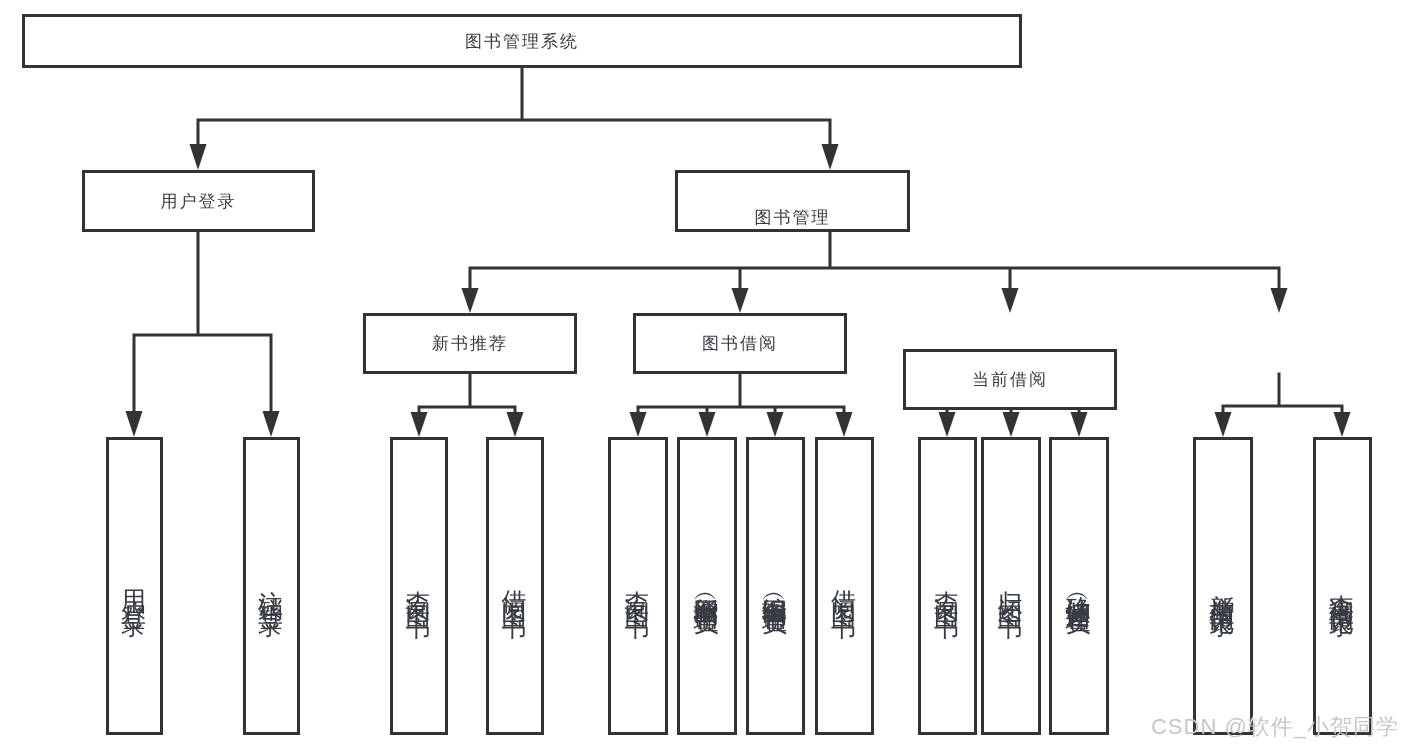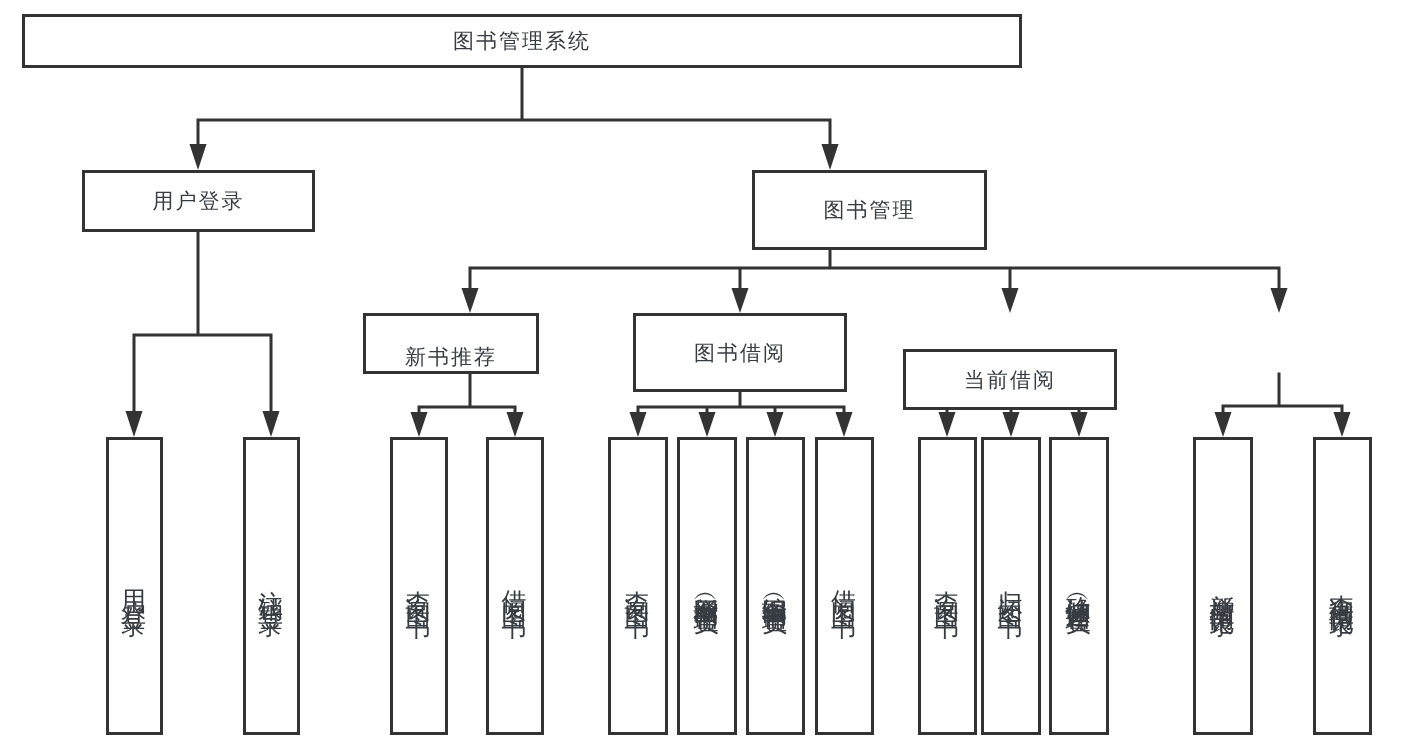--- a/index.html
+++ b/index.html
@@ -29,21 +29,21 @@
   .node {
     position: absolute;
     box-sizing: border-box;
     border: 3px solid var(--line, #333333);
     background: #ffffff;
     display: flex;
     align-items: center;
     justify-content: center;
   }
   .h-label {
-    font-size: 21px;
+    font-size: 17px;
     letter-spacing: 2px;
     white-space: nowrap;
     color: var(--text, #373c42);
   }
   .leaf {
     top: 437px;
     height: 298px;
   }
   .v-label {
     writing-mode: vertical-rl;
@@ -63,23 +63,23 @@
     font-size: 22px;
     letter-spacing: 1px;
     color: var(--wm, #c6c6c6);
     white-space: nowrap;
     z-index: 5;
   }
 
   
   .n-root   { left: 22px;   top: 14px;  width: 1000px; height: 54px; }
   .n-login  { left: 82px;   top: 170px; width: 233px;  height: 62px; }
-  .n-mgmt   { left: 752px;  top: 170px; width: 235px;  height: 80px; }
-  .n-newrec { left: 363px;  top: 313px; width: 176px;  height: 61px; align-items: flex-end; }
-  .n-borrow { left: 633px;  top: 313px; width: 214px;  height: 79px; }
+  .n-mgmt   { left: 675px;  top: 170px; width: 235px;  height: 62px; align-items: flex-end; }
+  .n-newrec { left: 363px;  top: 313px; width: 214px;  height: 61px; }
+  .n-borrow { left: 633px;  top: 313px; width: 214px;  height: 61px; }
   .n-curr   { left: 903px;  top: 313px; width: 214px;  height: 61px; margin-top: 36px; }
   .n-record { left: 1171px; top: 313px; width: 216px;  height: 61px; }
 
   .l-userlogin  { left: 106px;  width: 57px; }
   .l-logout     { left: 243px;  width: 57px; }
   .l-query1     { left: 390px;  width: 58px; }
   .l-lend1      { left: 486px;  width: 58px; }
   .l-query2     { left: 608px;  width: 60px; }
   .l-addbook    { left: 677px;  width: 60px; }
   .l-editbook   { left: 746px;  width: 59px; }
@@ -189,13 +189,14 @@
     <span class="v-label ls-sm">确认归还（管理员）</span>
   </div>
 
   <div class="node leaf l-addrec">
     <span class="v-label ls-md">新增借阅记录</span>
   </div>
   <div class="node leaf l-queryrec">
     <span class="v-label ls-md">查询借阅记录</span>
   </div>
 
+  <div class="watermark">CSDN @软件_小贺同学</div>
 </div>
 
 </body></html>

